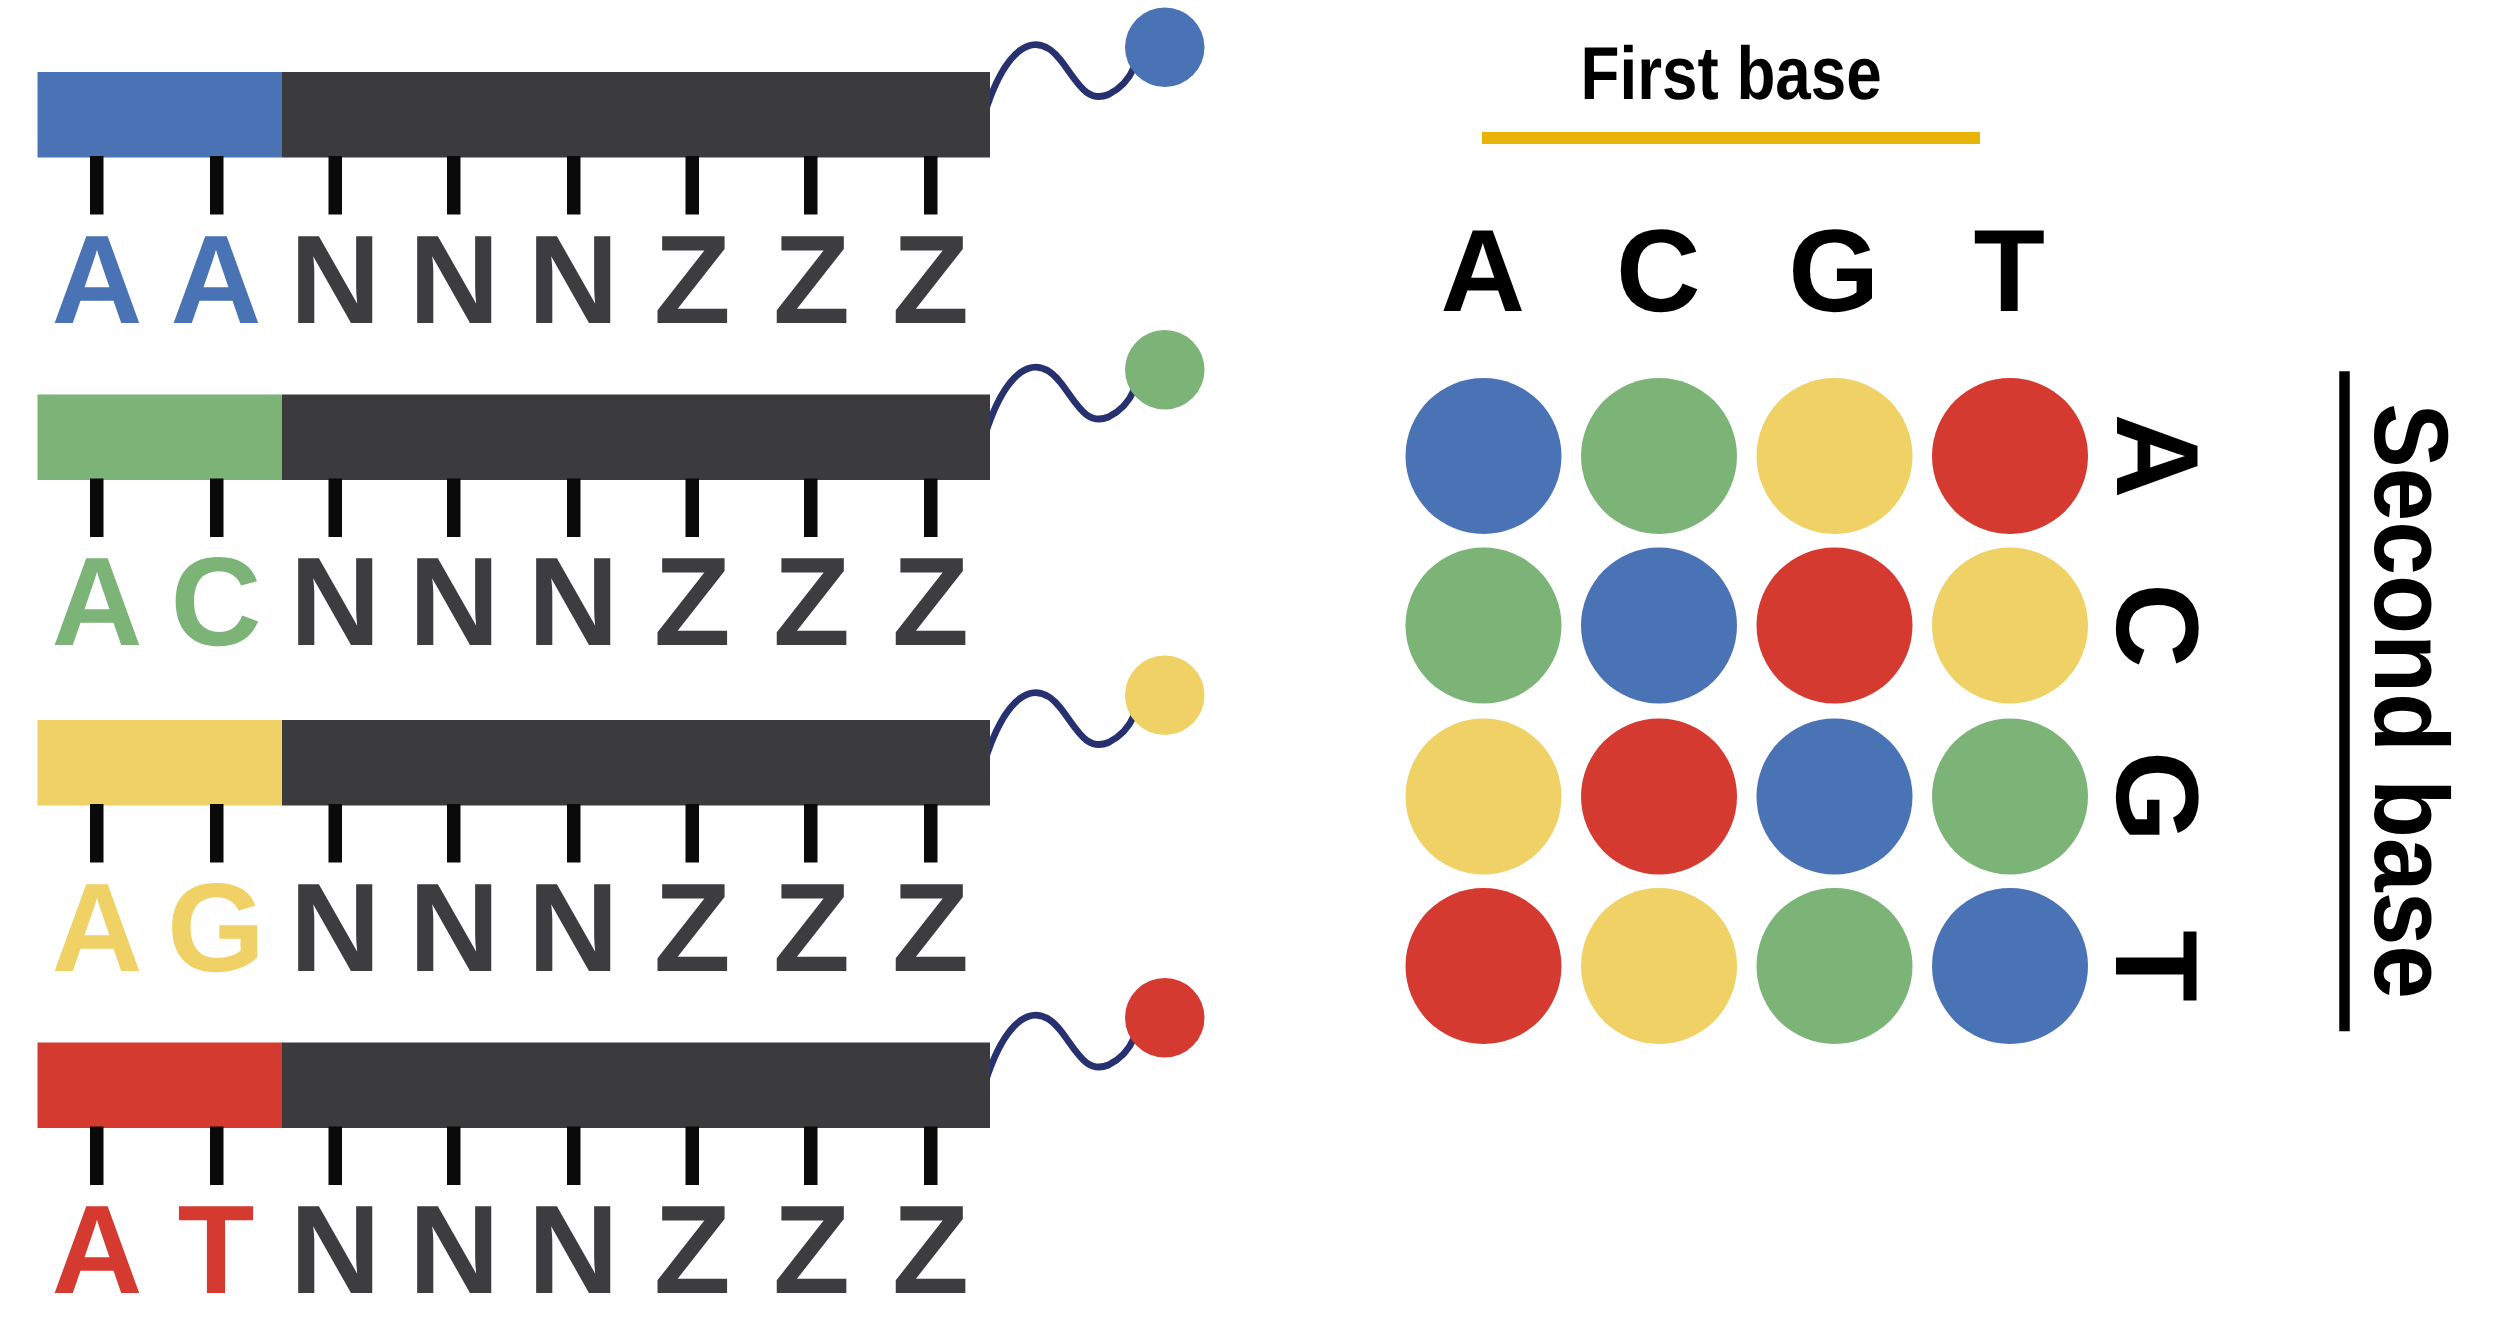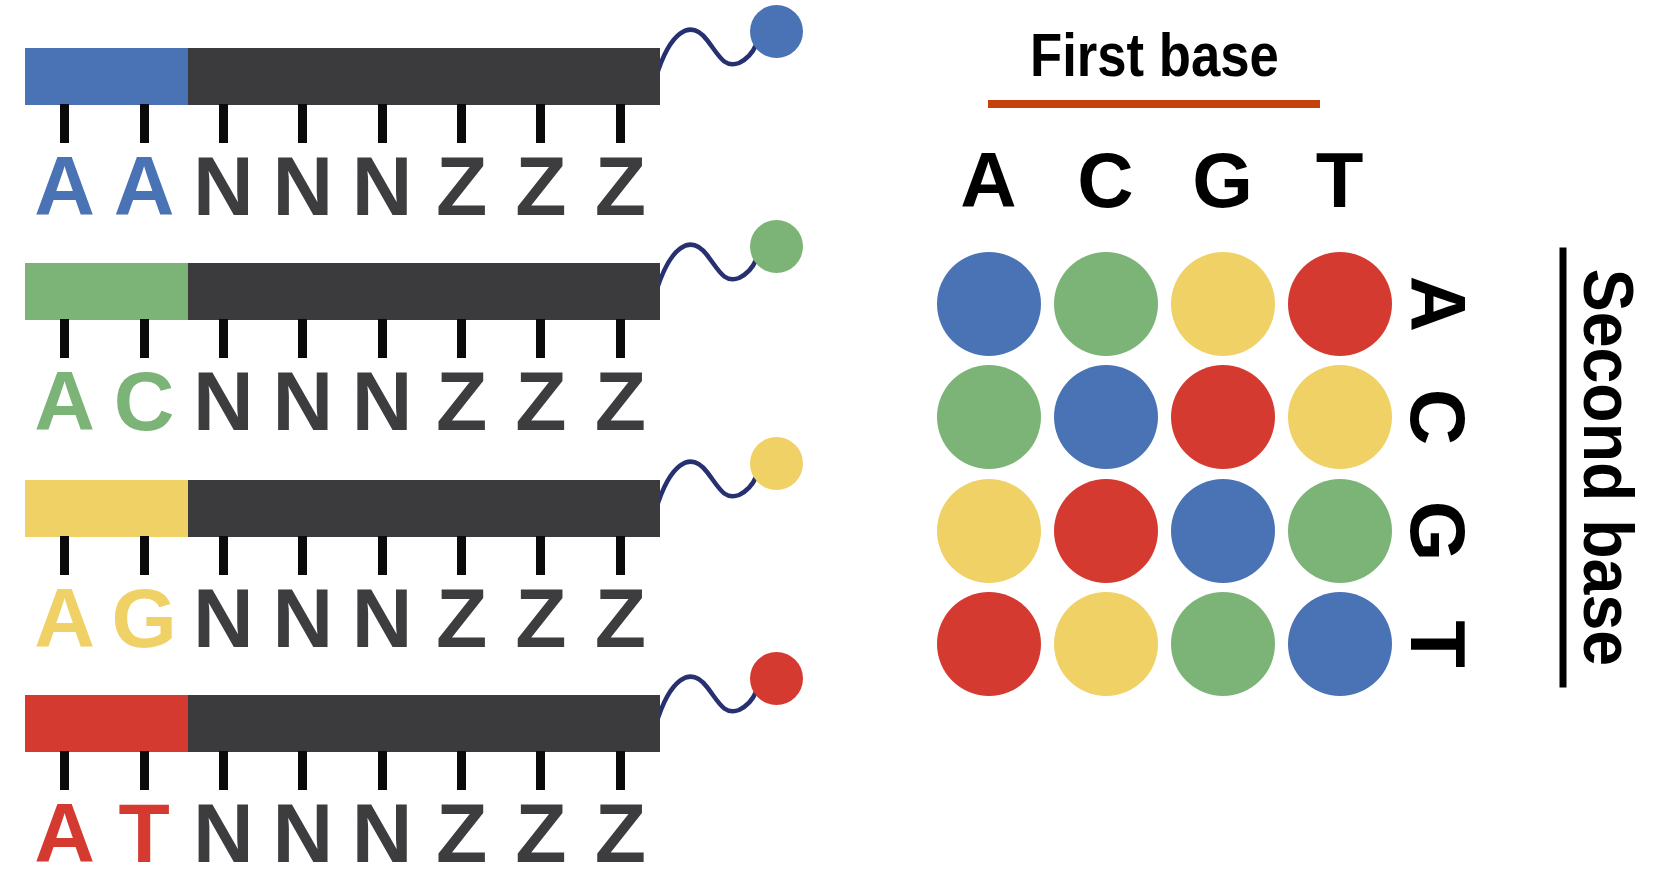--- a/index.html
+++ b/index.html
@@ -15,21 +15,21 @@
   .dye{position:absolute;left:750px;top:5px;width:53px;height:53px;border-radius:50%;}
   .squiggle{position:absolute;left:650px;top:8px;}
   .ticks{position:absolute;left:25px;top:104px;width:635px;height:39px;display:flex;}
   .tick-cell{flex:1;display:flex;justify-content:center;}
   .tick{width:9px;height:39px;}
   .letters{position:absolute;left:25px;top:144px;width:635px;display:flex;}
   .letter-cell{flex:1;text-align:center;font-size:84px;line-height:1;}
   
   .first-base-title{
     position:absolute;left:988px;top:24px;width:332px;text-align:center;
-    font-size:62px;line-height:1;border-bottom:8px solid #c2410c;padding-bottom:14px;color:#000;
+    font-size:50px;line-height:1;border-bottom:8px solid #eab308;padding-bottom:14px;color:#000;
   }
   .cond{display:inline-block;transform:scaleX(0.85);transform-origin:center;white-space:nowrap;}
   .cond2{display:inline-block;transform:scaleX(0.92);transform-origin:center;white-space:nowrap;}
   .col-headers{position:absolute;left:930px;top:141px;width:468px;display:flex;}
   .col-header-cell{flex:1;text-align:center;font-size:78px;line-height:1;color:#000;}
   .circle-grid{
     position:absolute;left:930px;top:247px;
     display:grid;grid-template-columns:repeat(4,117px);grid-template-rows:repeat(4,113.5px);
   }
   .mcircle{width:104px;height:104px;border-radius:50%;margin:auto;}

